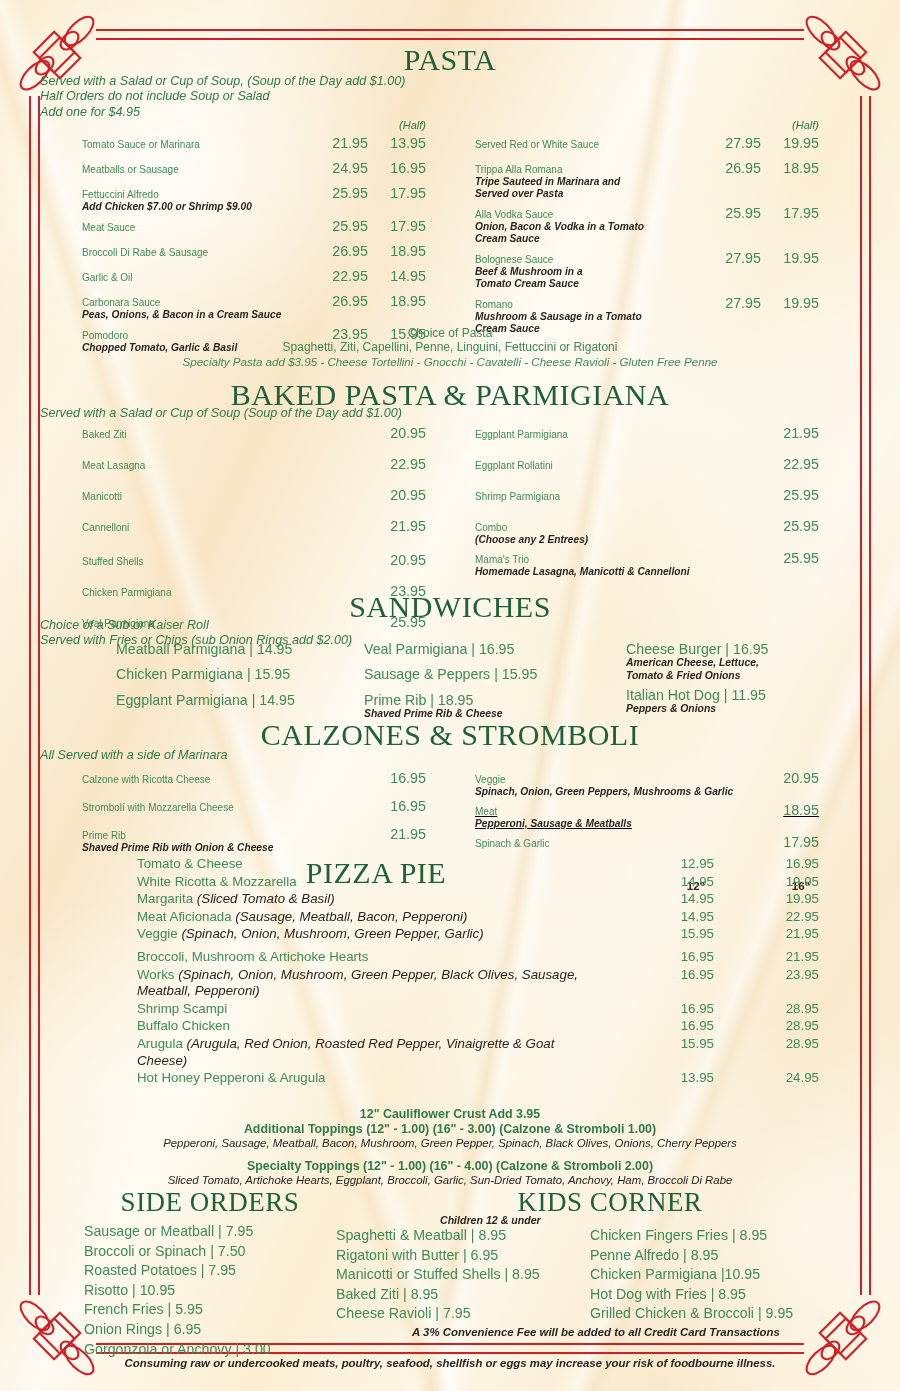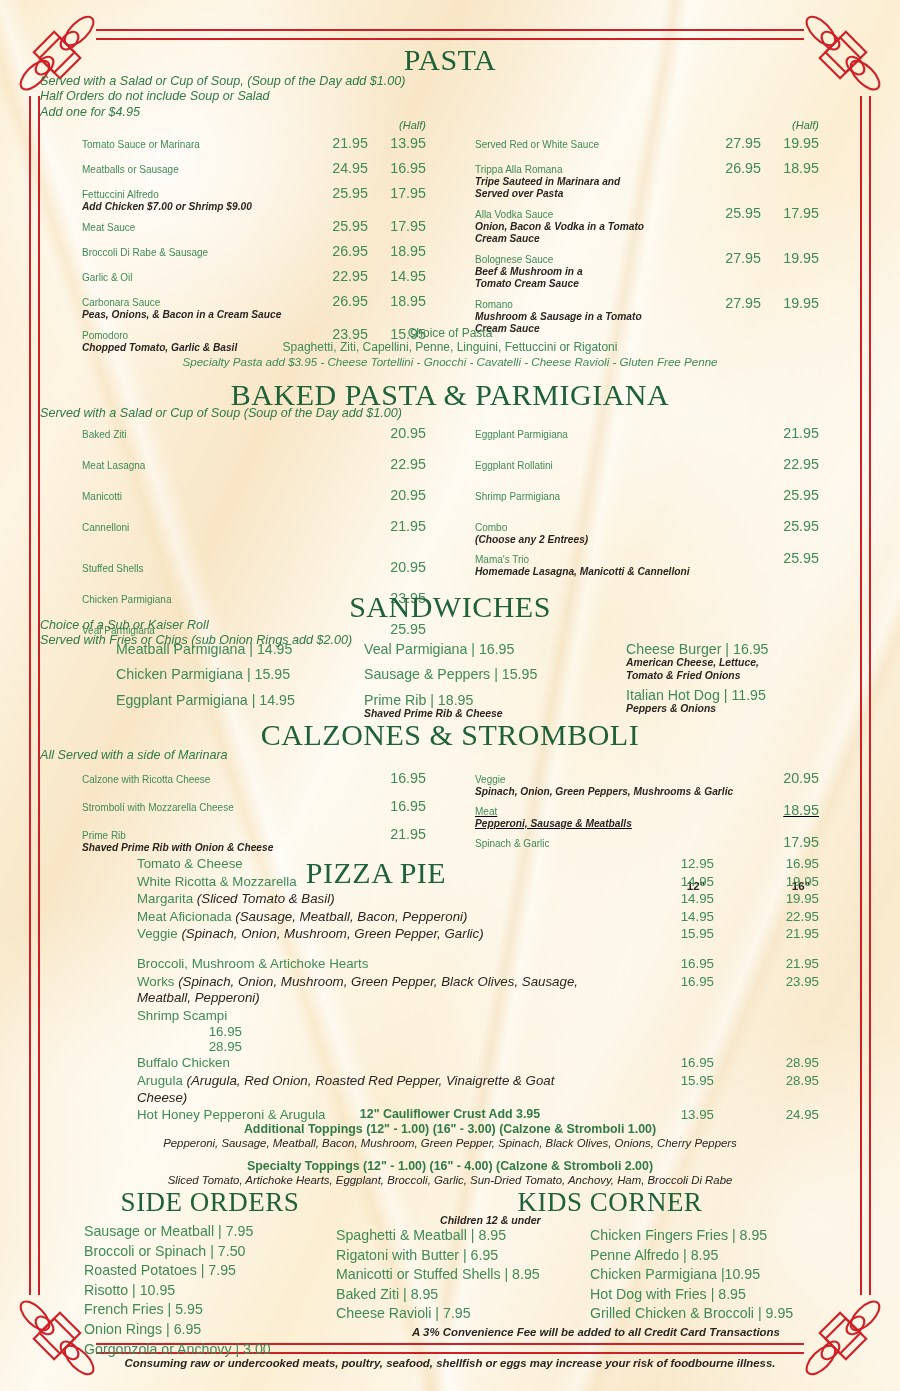--- a/index.html
+++ b/index.html
@@ -282,21 +282,21 @@
             <div class="nm item-name">Meat Lasagna</div>
             <div class="p price">22.95</div>
           </div>
         </div>
         <div style="margin-bottom:15px;">
           <div class="row">
             <div class="nm item-name">Manicotti</div>
             <div class="p price">20.95</div>
           </div>
         </div>
-        <div style="margin-bottom:25px;">
+        <div style="margin-bottom:18px;">
           <div class="row">
             <div class="nm item-name">Cannelloni</div>
             <div class="p price">21.95</div>
           </div>
         </div>
         <div style="margin-bottom:15px;">
           <div class="row">
             <div class="nm item-name">Stuffed Shells</div>
             <div class="p price">20.95</div>
           </div>
@@ -453,36 +453,36 @@
         <div style="display:flex;align-items:flex-start;margin-bottom:1px;">
           <div class="pz-name" style="flex:1;padding-right:8px;">Margarita <i>(Sliced Tomato &amp; Basil)</i></div>
           <div class="pz-price" style="width:105px;">14.95</div>
           <div class="pz-price" style="width:105px;">19.95</div>
         </div>
         <div style="display:flex;align-items:flex-start;margin-bottom:1px;">
           <div class="pz-name" style="flex:1;padding-right:8px;">Meat  Aficionada <i>(Sausage, Meatball, Bacon, Pepperoni)</i></div>
           <div class="pz-price" style="width:105px;">14.95</div>
           <div class="pz-price" style="width:105px;">22.95</div>
         </div>
-        <div style="display:flex;align-items:flex-start;margin-bottom:13px;">
+        <div style="display:flex;align-items:flex-start;margin-bottom:6px;">
           <div class="pz-name" style="flex:1;padding-right:8px;">Veggie <i>(Spinach, Onion, Mushroom, Green Pepper, Garlic)</i></div>
           <div class="pz-price" style="width:105px;">15.95</div>
           <div class="pz-price" style="width:105px;">21.95</div>
         </div>
         <div style="display:flex;align-items:flex-start;margin-bottom:1px;">
           <div class="pz-name" style="flex:1;padding-right:8px;">Broccoli, Mushroom &amp; Artichoke Hearts</div>
           <div class="pz-price" style="width:105px;">16.95</div>
           <div class="pz-price" style="width:105px;">21.95</div>
         </div>
         <div style="display:flex;align-items:flex-start;margin-bottom:1px;">
           <div class="pz-name" style="flex:1;padding-right:8px;">Works <i>(Spinach, Onion, Mushroom, Green Pepper, Black Olives, Sausage, Meatball, Pepperoni)</i></div>
           <div class="pz-price" style="width:105px;">16.95</div>
           <div class="pz-price" style="width:105px;">23.95</div>
         </div>
-        <div style="display:flex;align-items:flex-start;margin-bottom:1px;flex-direction:column;">
+        <div style="display:flex;align-items:flex-start;margin-bottom:1px;">
           <div class="pz-name" style="flex:1;padding-right:8px;">Shrimp Scampi</div>
           <div class="pz-price" style="width:105px;">16.95</div>
           <div class="pz-price" style="width:105px;">28.95</div>
         </div>
         <div style="display:flex;align-items:flex-start;margin-bottom:1px;">
           <div class="pz-name" style="flex:1;padding-right:8px;">Buffalo Chicken</div>
           <div class="pz-price" style="width:105px;">16.95</div>
           <div class="pz-price" style="width:105px;">28.95</div>
         </div>
         <div style="display:flex;align-items:flex-start;margin-bottom:1px;">

